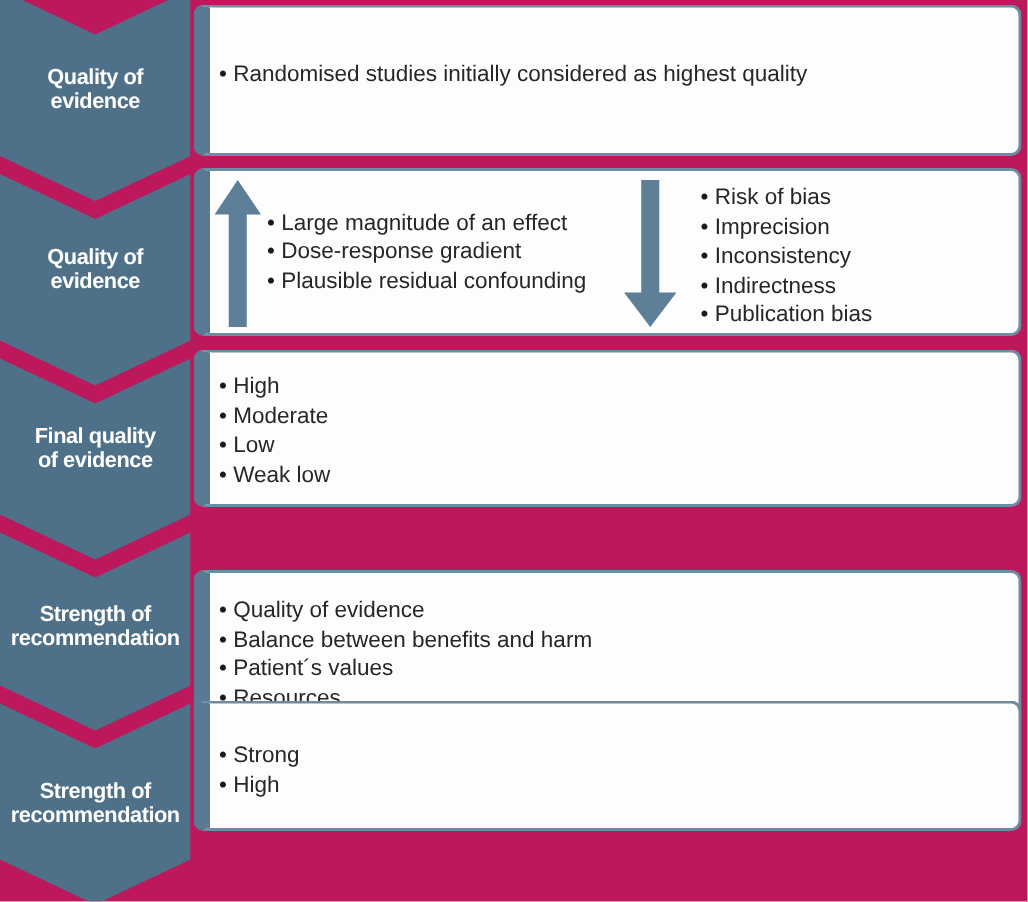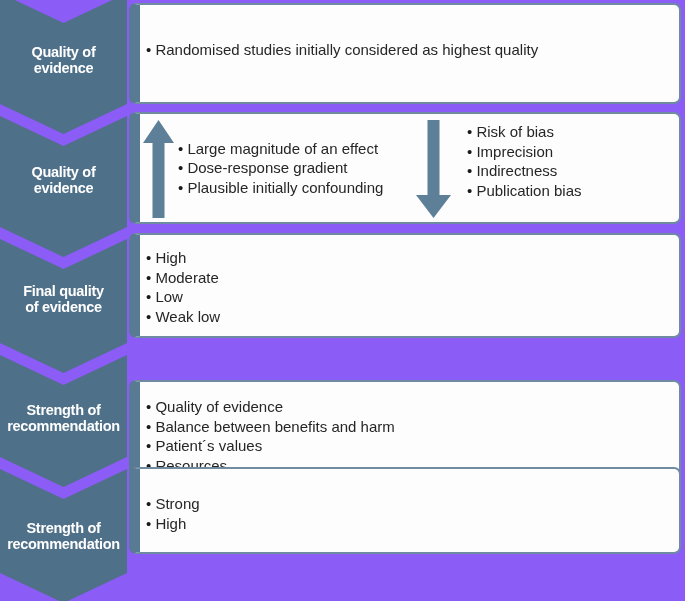--- a/index.html
+++ b/index.html
@@ -3,21 +3,21 @@
 <meta charset="utf-8">
 <style>
   * { margin: 0; padding: 0; box-sizing: border-box; }
   html, body { background: #ffffff; }
   body { font-family: "Liberation Sans", sans-serif; }
 
   .canvas {
     position: relative;
     width: 685px;
     height: 601px;
-    background: #8b5cf6;
+    background: #be185d;
     overflow: hidden;
   }
 
   .chevron-svg {
     position: absolute;
     left: 0; top: 0;
   }
 
   .chev-label {
     position: absolute;
@@ -135,28 +135,29 @@
   </div>
 
   <div class="box box2">
     <div class="box2-flex">
       <svg class="arrow-icon" width="31" height="98" viewBox="0 0 31 98">
         <polygon points="15.5,0 0,23 9.5,23 9.5,98 21.5,98 21.5,23 31,23" fill="#5d7f97"></polygon>
       </svg>
       <ul class="bullets up-list">
         <li>Large magnitude of an effect</li>
         <li>Dose-response gradient</li>
-        <li>Plausible initially confounding</li>
+        <li>Plausible residual confounding</li>
       </ul>
       <svg class="arrow-icon" width="35" height="98" viewBox="0 0 35 98">
         <polygon points="11.5,0 23.5,0 23.5,75 35,75 17.5,98 0,75 11.5,75" fill="#5d7f97"></polygon>
       </svg>
       <ul class="bullets down-list">
         <li>Risk of bias</li>
         <li>Imprecision</li>
+        <li>Inconsistency</li>
         <li>Indirectness</li>
         <li>Publication bias</li>
       </ul>
     </div>
   </div>
 
   <div class="box box3">
     <ul class="bullets">
       <li>High</li>
       <li>Moderate</li>

